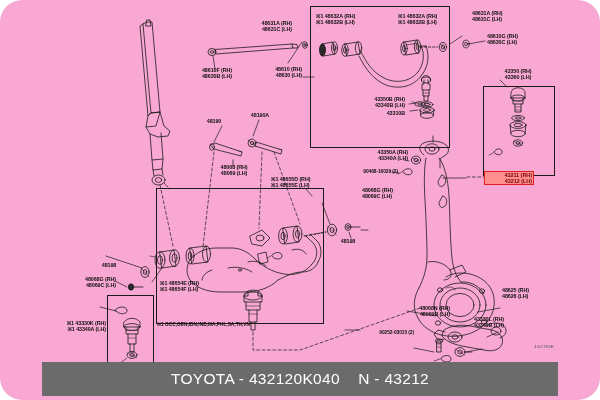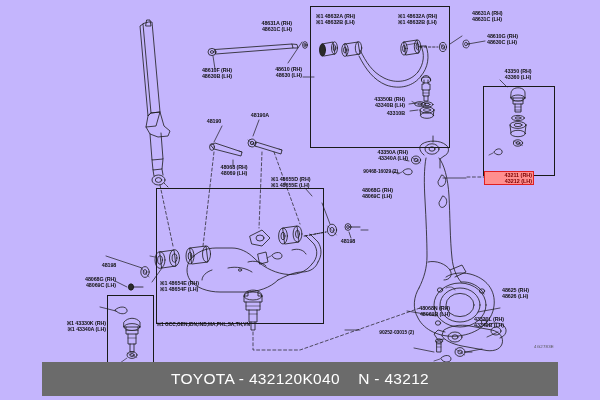--- a/index.html
+++ b/index.html
@@ -1,18 +1,18 @@
 <!DOCTYPE html>
 <html><head>
 <meta charset="utf-8">
 <style>
   html,body{margin:0;padding:0;background:#ffffff;}
   body{width:600px;height:400px;position:relative;overflow:hidden;
        font-family:"Liberation Sans", sans-serif;}
-  #sheet{position:absolute;left:0;top:0;width:600px;height:400px;background:#c4b5fd;}
+  #sheet{position:absolute;left:0;top:0;width:600px;height:400px;background:#f9a8d4;border-radius:22px;}
 
   .lbl{position:absolute;font-family:"Liberation Sans", sans-serif;
        font-size:5.4px;font-weight:bold;color:#111;line-height:6.2px;
        white-space:pre;letter-spacing:-0.1px;}
   .lbl.r{text-align:right;}
   .lbl.c{text-align:center;}
   .lbl.tiny{font-size:4.9px;line-height:5.6px;font-weight:bold;}
   .lbl.note{font-size:4.8px;font-weight:bold;letter-spacing:0px;}
   .lbl.code{font-size:4.4px;font-weight:normal;color:#555;letter-spacing:0.2px;}
 

